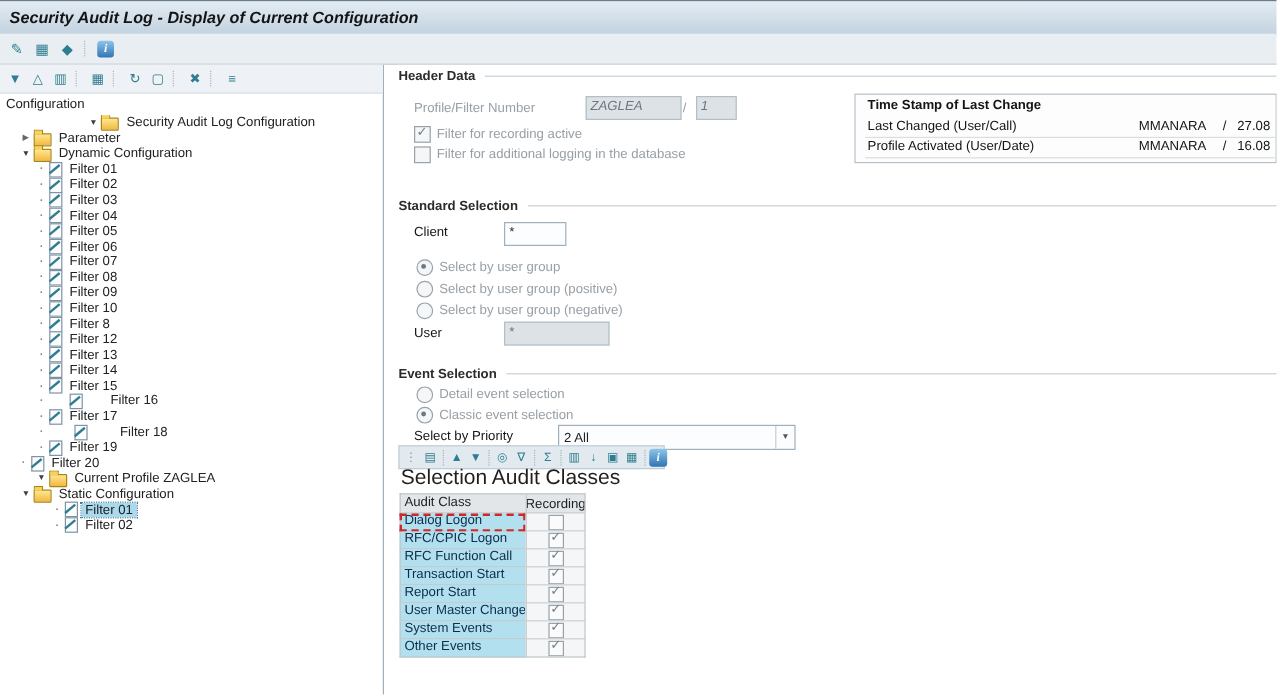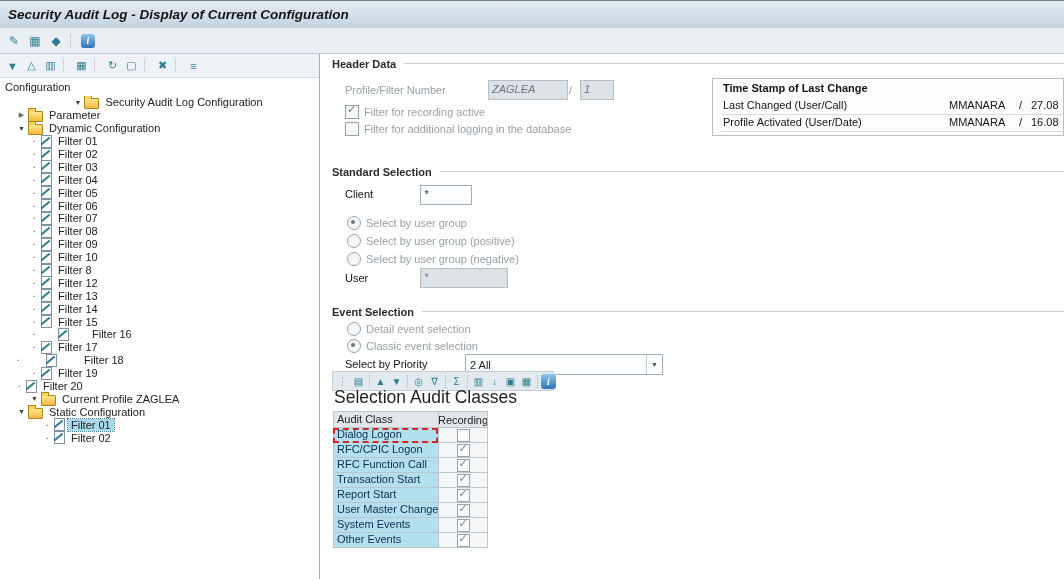--- a/index.html
+++ b/index.html
@@ -217,21 +217,21 @@
     <span class="tree-icon filter-doc"></span>
     <span class="tree-label">Filter 16</span>
   </div>
 
   <div class="tree-row" style="padding-left: 29px;">
     <span class="expander leaf">▪</span>
     <span class="tree-icon filter-doc"></span>
     <span class="tree-label">Filter 17</span>
   </div>
 
-  <div class="tree-row" style="padding-left: 13px; gap: 21px;">
+  <div class="tree-row" style="padding-left: 29px; gap: 21px;">
     <span class="expander leaf">▪</span>
     <span class="tree-icon filter-doc"></span>
     <span class="tree-label">Filter 18</span>
   </div>
 
   <div class="tree-row" style="padding-left: 29px;">
     <span class="expander leaf">▪</span>
     <span class="tree-icon filter-doc"></span>
     <span class="tree-label">Filter 19</span>
   </div>

